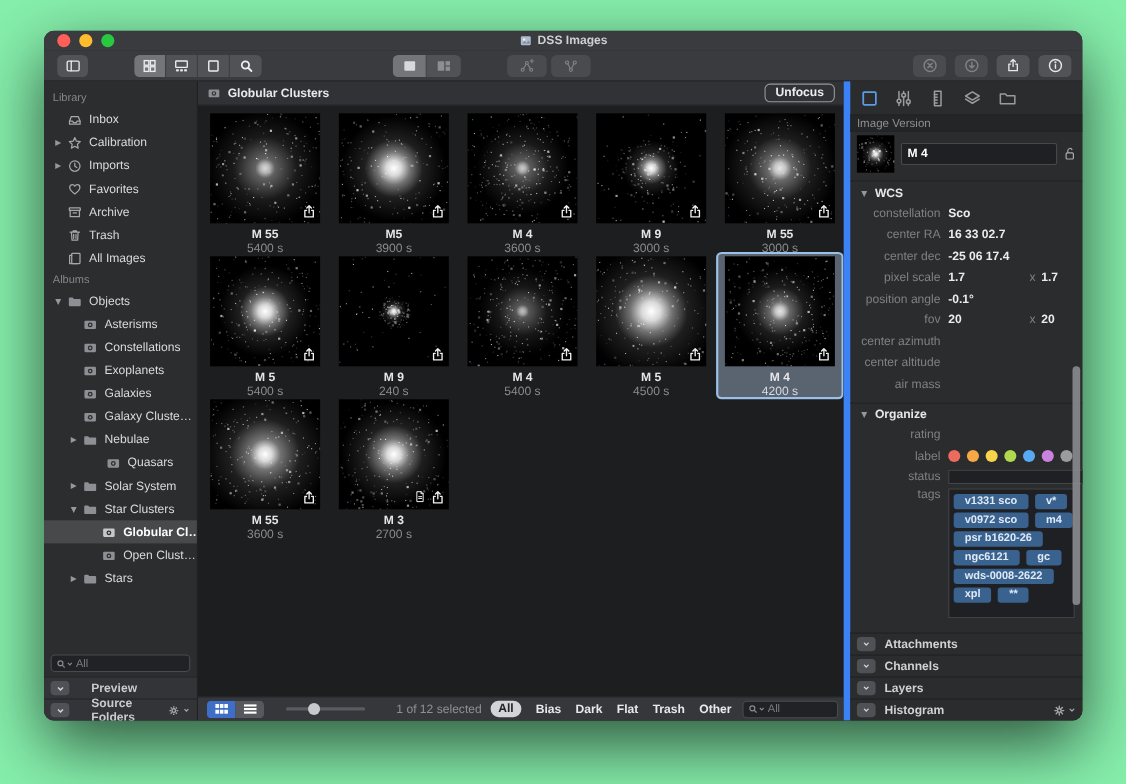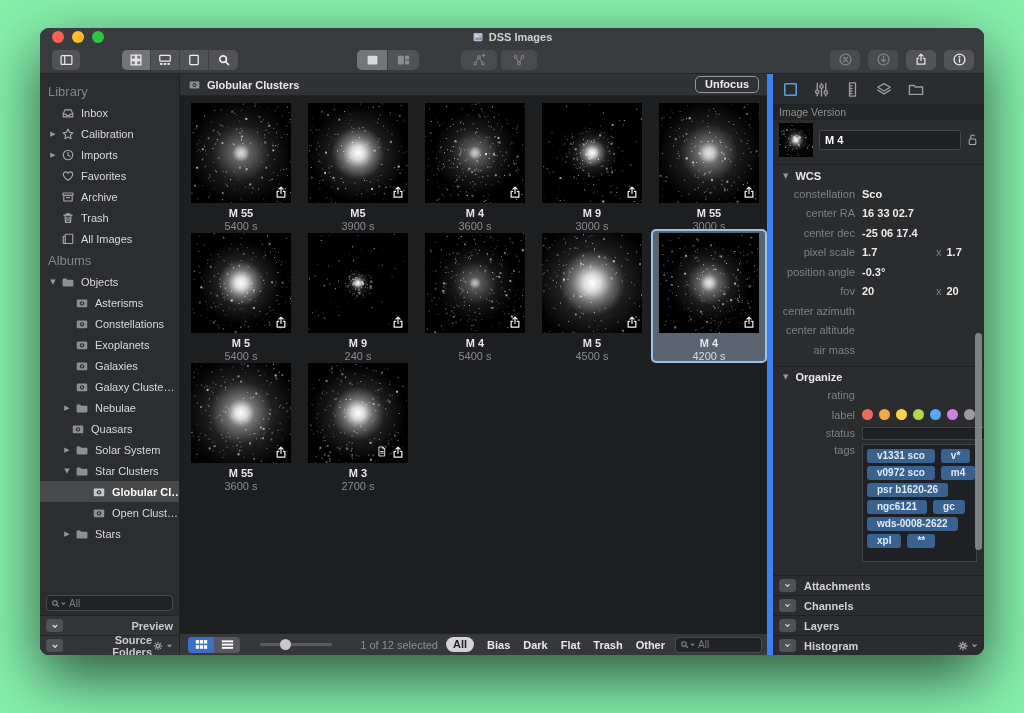--- a/index.html
+++ b/index.html
@@ -18,33 +18,33 @@
   .seg{display:flex;height:20px;border-radius:5px;overflow:hidden;}
   .seg .sg{width:29px;height:20px;background:#515256;display:flex;align-items:center;justify-content:center;color:#ededef;border-right:1px solid #3e3f42;}
   .seg .sg:last-child{border-right:none;}
   .seg .sg.sel{background:#747579;}
   .icon12 svg{display:block;}
   
   .body{flex:1;display:flex;min-height:0;}
   
   .sidebar{width:140px;background:#2c2d2f;border-right:1px solid #202124;display:flex;flex-direction:column;font-size:11px;}
   .side-scroll{flex:1;overflow:hidden;padding-top:6px;}
-  .shead{color:#85868b;padding:4px 0 3px 8px;font-size:13px;}
+  .shead{color:#85868b;padding:4px 0 3px 8px;font-size:10px;}
   .srow{height:21px;display:flex;align-items:center;color:#d9dadc;cursor:default;}
   .srow .disc{width:14px;text-align:center;font-size:7px;color:#97989c;font-family:"DejaVu Sans",sans-serif;flex:0 0 14px;}
   .srow .sicon{width:16px;height:16px;color:#a6a7ab;flex:0 0 16px;margin-right:5px;display:flex;align-items:center;justify-content:center;}
   .srow .slabel{white-space:nowrap;overflow:hidden;}
   .srow.selected{background:#48494b;}
   .srow.selected .slabel{color:#fff;font-weight:bold;}
   .side-search{padding:4px 6px 4px 6px;}
   .searchbox{height:16px;background:#212225;border:1px solid #4a4b4e;border-radius:4px;display:flex;align-items:center;padding:0 4px;color:#88898d;}
   .searchbox input{flex:1;min-width:0;background:transparent;border:none;outline:none;color:#d8d8da;font-size:10px;padding:0 2px;}
   .searchbox input::placeholder{color:#7c7d81;}
   .collrow{height:20px;background:#333438;border-top:1px solid #232428;display:flex;align-items:center;padding:0 6px;flex:0 0 auto;}
-  .collrow .clabel{font-weight:bold;color:#c9cacd;font-size:11px;margin-left:20px;flex:1;text-align:right;}
+  .collrow .clabel{font-weight:bold;color:#c9cacd;font-size:11px;margin-left:20px;flex:1;}
   .chevbtn{width:17px;height:13px;background:#505156;border-radius:3.5px;display:flex;align-items:center;justify-content:center;color:#d8d8da;flex:0 0 17px;}
   .gearwrap{display:flex;align-items:center;gap:2px;color:#a5a6aa;}
   
   .main{flex:1;display:flex;flex-direction:column;min-width:0;background:#1d1e20;}
   .chead{height:22px;background:#313236;border-bottom:1px solid #232427;display:flex;align-items:center;padding:0 8px;flex:0 0 auto;}
   .chead .cicon{color:#8d8e92;margin-right:6px;display:flex;}
   .chead .ctitle{font-size:11px;font-weight:bold;color:#e9e9eb;flex:1;}
   .unfocus{border:1px solid #96979b;border-radius:5px;color:#ededef;font-size:11px;font-weight:bold;padding:1px 9px 2px;background:transparent;}
   .grid{flex:1;display:flex;flex-wrap:wrap;align-content:flex-start;padding:5px 0 0 5px;gap:0 5px;overflow:hidden;}
   .cell{width:112px;height:130px;padding:2px;border-radius:3px;}
@@ -391,21 +391,21 @@
             </div>
             <div class="srow" style="padding-left: 20px;">
               <span class="disc">▶</span>
               <span class="sicon" style="color: rgb(142, 143, 148);">
                 <svg width="14" height="14" viewBox="0 0 16 16">
                   <path fill="currentColor" d="M1.8 4.9c0-.5.4-.9.9-.9h3.1l1.2 1.4h6.3c.5 0 .9.4.9.9v5.8c0 .5-.4.9-.9.9H2.7c-.5 0-.9-.4-.9-.9z"></path>
                 </svg>
               </span>
               <span class="slabel">Nebulae</span>
             </div>
-            <div class="srow" style="padding-left: 16px;">
+            <div class="srow" style="padding-left: 16px; margin-left: 25px;">
               <span class="disc"></span>
               <span class="sicon" style="color: rgb(142, 143, 148);">
                 <svg width="14" height="14" viewBox="0 0 16 16">
                   <rect x="2" y="4" width="12" height="8.8" rx="1.2" fill="currentColor"></rect>
                   <circle cx="8" cy="8.4" r="2.5" fill="#2c2d2f"></circle>
                   <circle cx="8" cy="8.4" r="1.2" fill="currentColor"></circle>
                 </svg>
               </span>
               <span class="slabel">Quasars</span>
             </div>
@@ -845,21 +845,21 @@
               <span class="wval">-25 06 17.4</span>
             </div>
             <div class="wrow">
               <span class="wlabel">pixel scale</span>
               <span class="wval">1.7</span>
               <span class="wval wx" style="min-width: 0px;">x</span>
               <span class="wval" style="min-width: 0px;">1.7</span>
             </div>
             <div class="wrow">
               <span class="wlabel">position angle</span>
-              <span class="wval">-0.3°</span>
+              <span class="wval">-0.1°</span>
             </div>
             <div class="wrow">
               <span class="wlabel">fov</span>
               <span class="wval">20</span>
               <span class="wval wx" style="min-width: 0px;">x</span>
               <span class="wval" style="min-width: 0px;">20</span>
             </div>
             <div class="wrow">
               <span class="wlabel">center azimuth</span>
               <span class="wval"></span>

